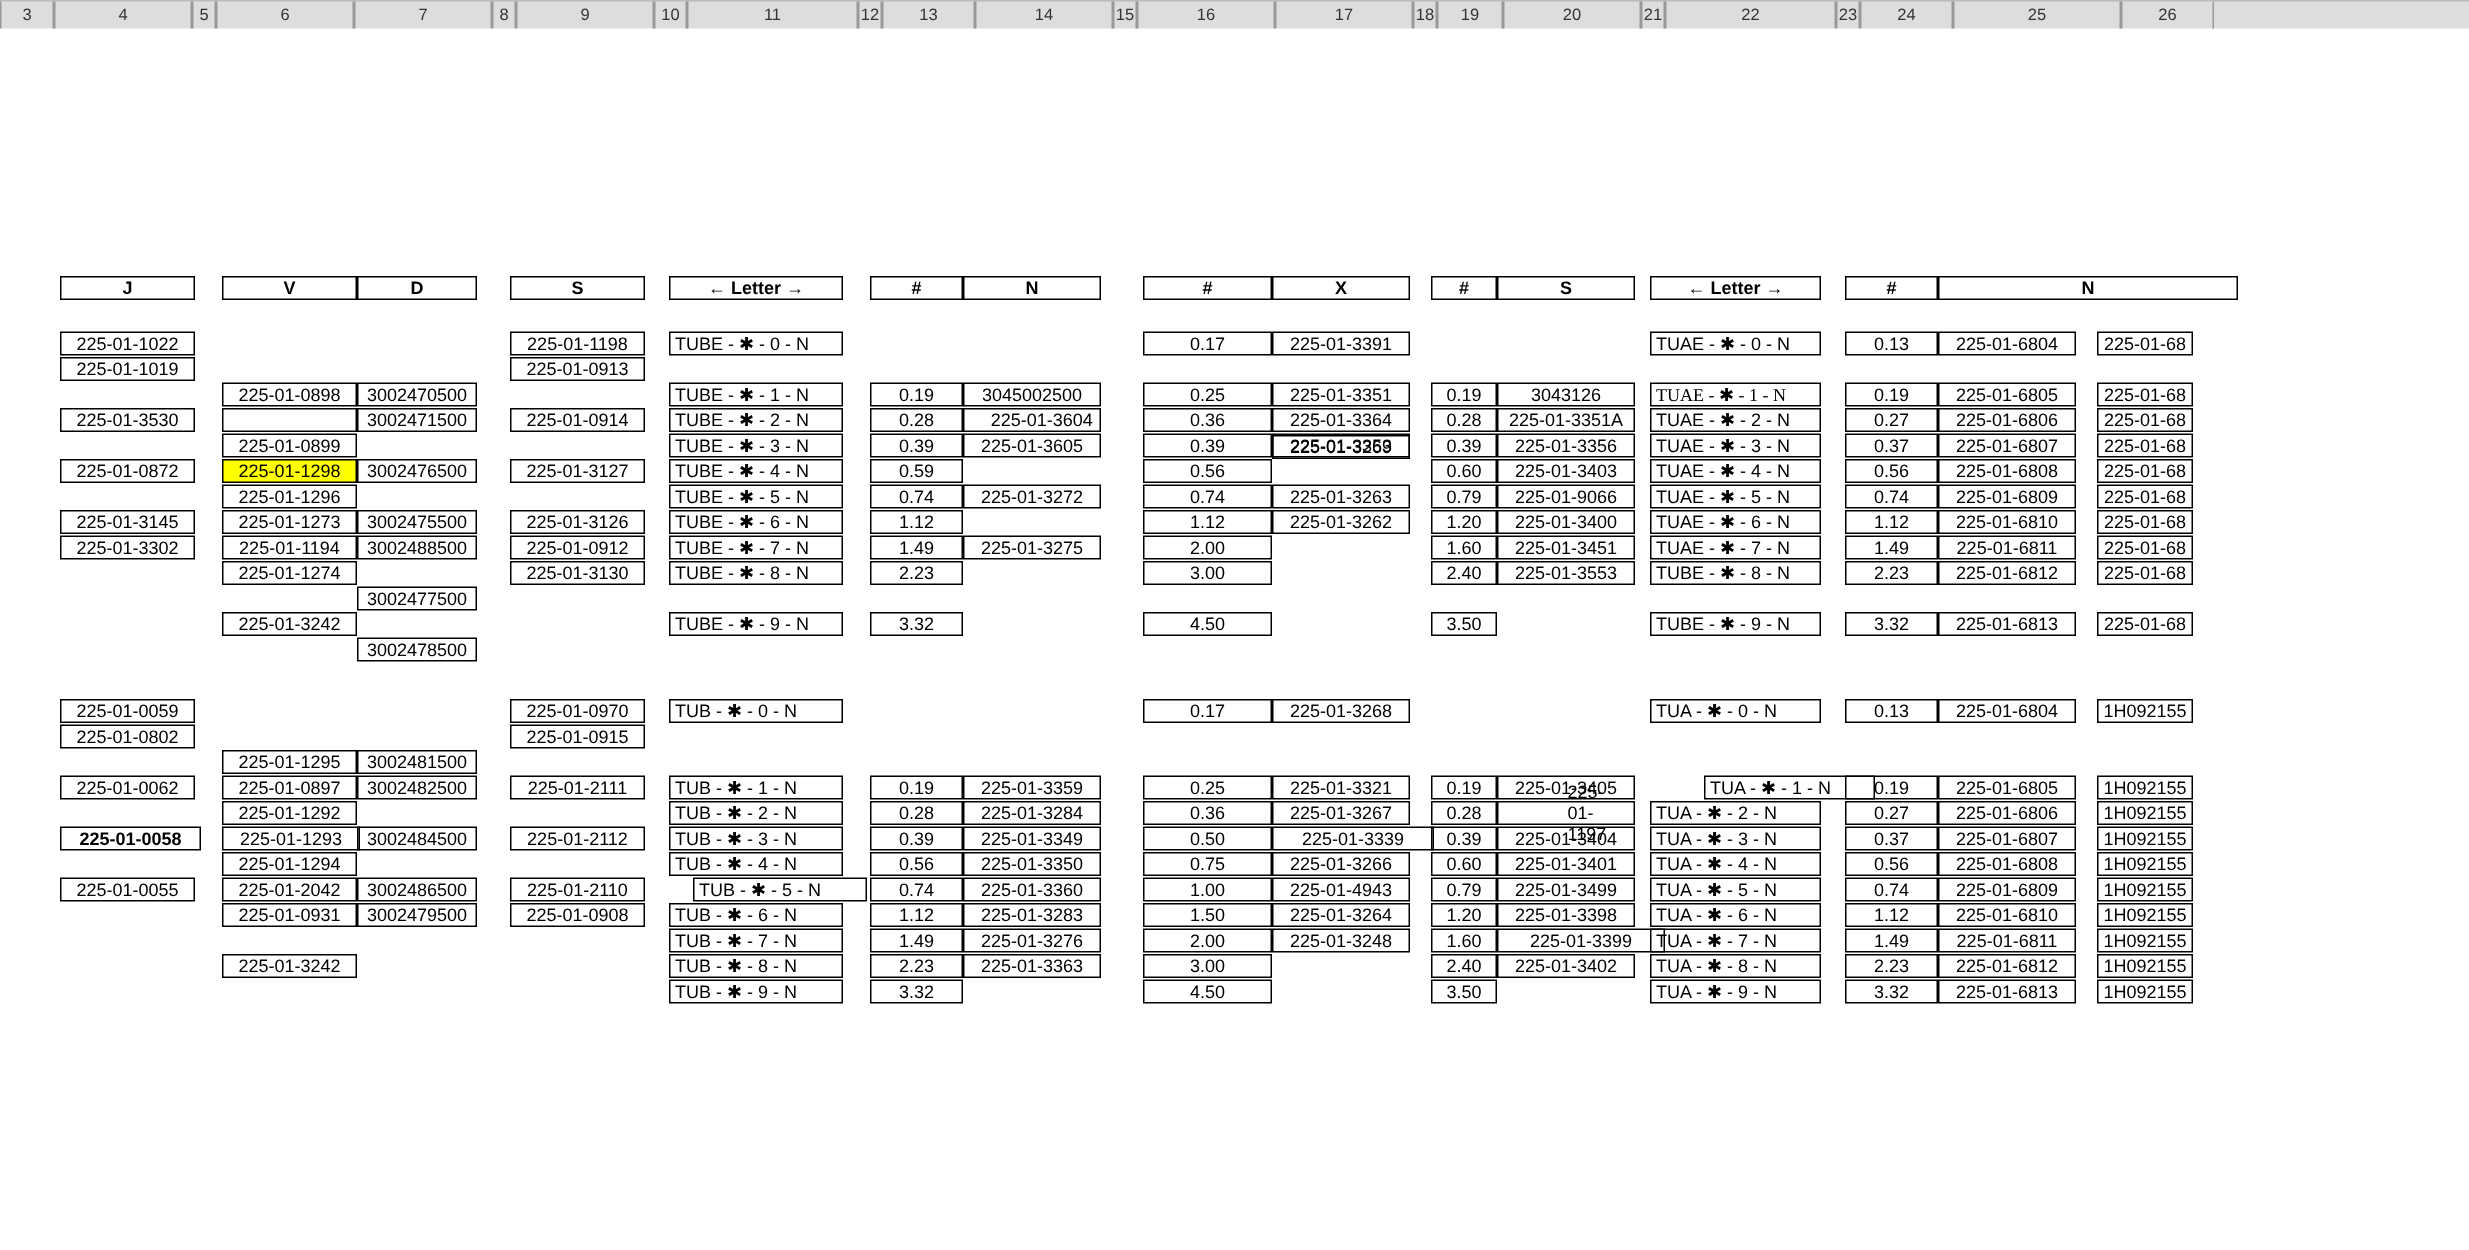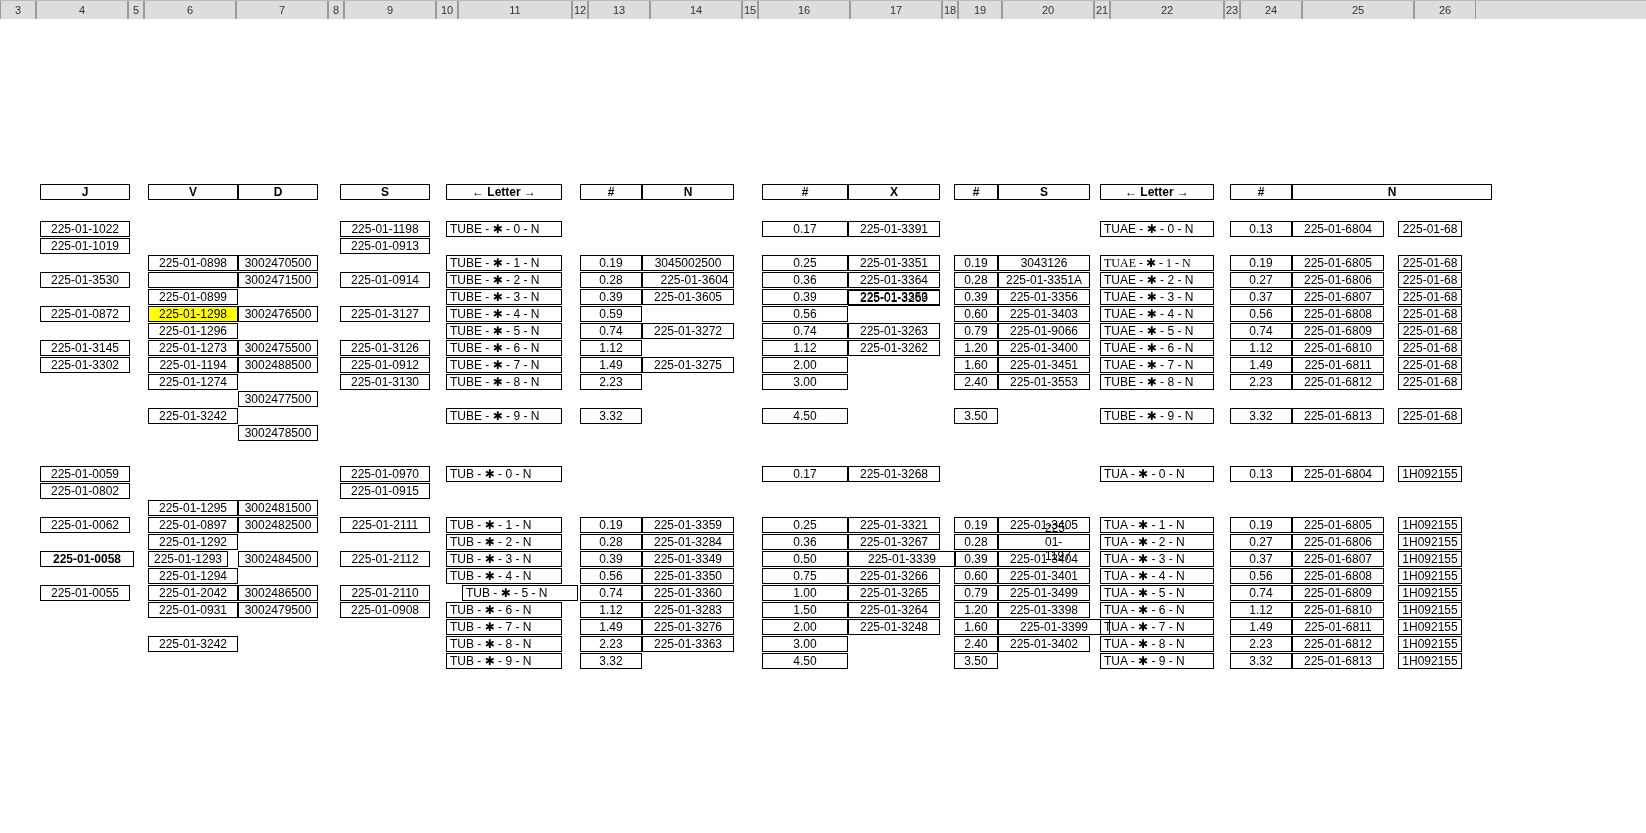--- a/index.html
+++ b/index.html
@@ -74,21 +74,21 @@
     <div class="cell c" style="left: 148px; top: 270px; width: 90px;">225-01-0899</div>
     <div class="cell c hl" style="left: 148px; top: 287px; width: 90px;">225-01-1298</div>
     <div class="cell c" style="left: 148px; top: 304px; width: 90px;">225-01-1296</div>
     <div class="cell c" style="left: 148px; top: 321px; width: 90px;">225-01-1273</div>
     <div class="cell c" style="left: 148px; top: 338px; width: 90px;">225-01-1194</div>
     <div class="cell c" style="left: 148px; top: 355px; width: 90px;">225-01-1274</div>
     <div class="cell c" style="left: 148px; top: 389px; width: 90px;">225-01-3242</div>
     <div class="cell c" style="left: 148px; top: 481px; width: 90px;">225-01-1295</div>
     <div class="cell c" style="left: 148px; top: 498px; width: 90px;">225-01-0897</div>
     <div class="cell c" style="left: 148px; top: 515px; width: 90px;">225-01-1292</div>
-    <div class="cell c" style="left: 148px; top: 532px; width: 80px;">225-01-1293</div>
+    <div class="cell c" style="left: 148px; top: 532px; width: 92px;">225-01-1293</div>
     <div class="cell c" style="left: 148px; top: 549px; width: 90px;">225-01-1294</div>
     <div class="cell c" style="left: 148px; top: 566px; width: 90px;">225-01-2042</div>
     <div class="cell c" style="left: 148px; top: 583px; width: 90px;">225-01-0931</div>
     <div class="cell c" style="left: 148px; top: 617px; width: 90px;">225-01-3242</div>
     <div class="cell c" style="left: 238px; top: 236px; width: 80px;">3002470500</div>
     <div class="cell c" style="left: 238px; top: 253px; width: 80px;">3002471500</div>
     <div class="cell c" style="left: 238px; top: 287px; width: 80px;">3002476500</div>
     <div class="cell c" style="left: 238px; top: 321px; width: 80px;">3002475500</div>
     <div class="cell c" style="left: 238px; top: 338px; width: 80px;">3002488500</div>
     <div class="cell c" style="left: 238px; top: 372px; width: 80px;">3002477500</div>
@@ -187,21 +187,21 @@
     <div class="cell c" style="left: 848px; top: 253px; width: 92px;">225-01-3364</div>
     <div class="cell c" style="left: 848px; top: 270px; width: 92px;">225-01-3353</div>
     <div class="cell c" style="left: 848px; top: 271px; width: 92px;">225-01-3269</div>
     <div class="cell c" style="left: 848px; top: 304px; width: 92px;">225-01-3263</div>
     <div class="cell c" style="left: 848px; top: 321px; width: 92px;">225-01-3262</div>
     <div class="cell c" style="left: 848px; top: 447px; width: 92px;">225-01-3268</div>
     <div class="cell c" style="left: 848px; top: 498px; width: 92px;">225-01-3321</div>
     <div class="cell c" style="left: 848px; top: 515px; width: 92px;">225-01-3267</div>
     <div class="cell c" style="left: 848px; top: 532px; width: 108px;">225-01-3339</div>
     <div class="cell c" style="left: 848px; top: 549px; width: 92px;">225-01-3266</div>
-    <div class="cell c" style="left: 848px; top: 566px; width: 92px;">225-01-3265</div>
+    <div class="cell c" style="left: 848px; top: 566px; width: 92px;">225-01-4943</div>
     <div class="cell c" style="left: 848px; top: 583px; width: 92px;">225-01-3264</div>
     <div class="cell c" style="left: 848px; top: 600px; width: 92px;">225-01-3248</div>
     <div class="cell c" style="left: 954px; top: 236px; width: 44px;">0.19</div>
     <div class="cell c" style="left: 954px; top: 253px; width: 44px;">0.28</div>
     <div class="cell c" style="left: 954px; top: 270px; width: 44px;">0.39</div>
     <div class="cell c" style="left: 954px; top: 287px; width: 44px;">0.60</div>
     <div class="cell c" style="left: 954px; top: 304px; width: 44px;">0.79</div>
     <div class="cell c" style="left: 954px; top: 321px; width: 44px;">1.20</div>
     <div class="cell c" style="left: 954px; top: 338px; width: 44px;">1.60</div>
     <div class="cell c" style="left: 954px; top: 355px; width: 44px;">2.40</div>
@@ -235,21 +235,21 @@
     <div class="cell left" style="left: 1100px; top: 236px; width: 114px; font-family: Liberation Serif, serif;">TUAE - ✱ - 1 - N</div>
     <div class="cell left" style="left: 1100px; top: 253px; width: 114px;">TUAE - ✱ - 2 - N</div>
     <div class="cell left" style="left: 1100px; top: 270px; width: 114px;">TUAE - ✱ - 3 - N</div>
     <div class="cell left" style="left: 1100px; top: 287px; width: 114px;">TUAE - ✱ - 4 - N</div>
     <div class="cell left" style="left: 1100px; top: 304px; width: 114px;">TUAE - ✱ - 5 - N</div>
     <div class="cell left" style="left: 1100px; top: 321px; width: 114px;">TUAE - ✱ - 6 - N</div>
     <div class="cell left" style="left: 1100px; top: 338px; width: 114px;">TUAE - ✱ - 7 - N</div>
     <div class="cell left" style="left: 1100px; top: 355px; width: 114px;">TUBE - ✱ - 8 - N</div>
     <div class="cell left" style="left: 1100px; top: 389px; width: 114px;">TUBE - ✱ - 9 - N</div>
     <div class="cell left" style="left: 1100px; top: 447px; width: 114px;">TUA  - ✱ - 0 - N</div>
-    <div class="cell left" style="left: 1100px; top: 498px; width: 114px;">TUA  - ✱ - 1 - N</div>
+    <div class="cell left" style="left: 1136px; top: 498px; width: 114px;">TUA  - ✱ - 1 - N</div>
     <div class="cell left" style="left: 1100px; top: 515px; width: 114px;">TUA  - ✱ - 2 - N</div>
     <div class="cell left" style="left: 1100px; top: 532px; width: 114px;">TUA  - ✱ - 3 - N</div>
     <div class="cell left" style="left: 1100px; top: 549px; width: 114px;">TUA  - ✱ - 4 - N</div>
     <div class="cell left" style="left: 1100px; top: 566px; width: 114px;">TUA  - ✱ - 5 - N</div>
     <div class="cell left" style="left: 1100px; top: 583px; width: 114px;">TUA  - ✱ - 6 - N</div>
     <div class="cell left" style="left: 1100px; top: 600px; width: 114px;">TUA  - ✱ - 7 - N</div>
     <div class="cell left" style="left: 1100px; top: 617px; width: 114px;">TUA - ✱ - 8 - N</div>
     <div class="cell left" style="left: 1100px; top: 634px; width: 114px;">TUA - ✱ - 9 - N</div>
     <div class="cell c" style="left: 1230px; top: 202px; width: 62px;">0.13</div>
     <div class="cell c" style="left: 1230px; top: 236px; width: 62px;">0.19</div>

